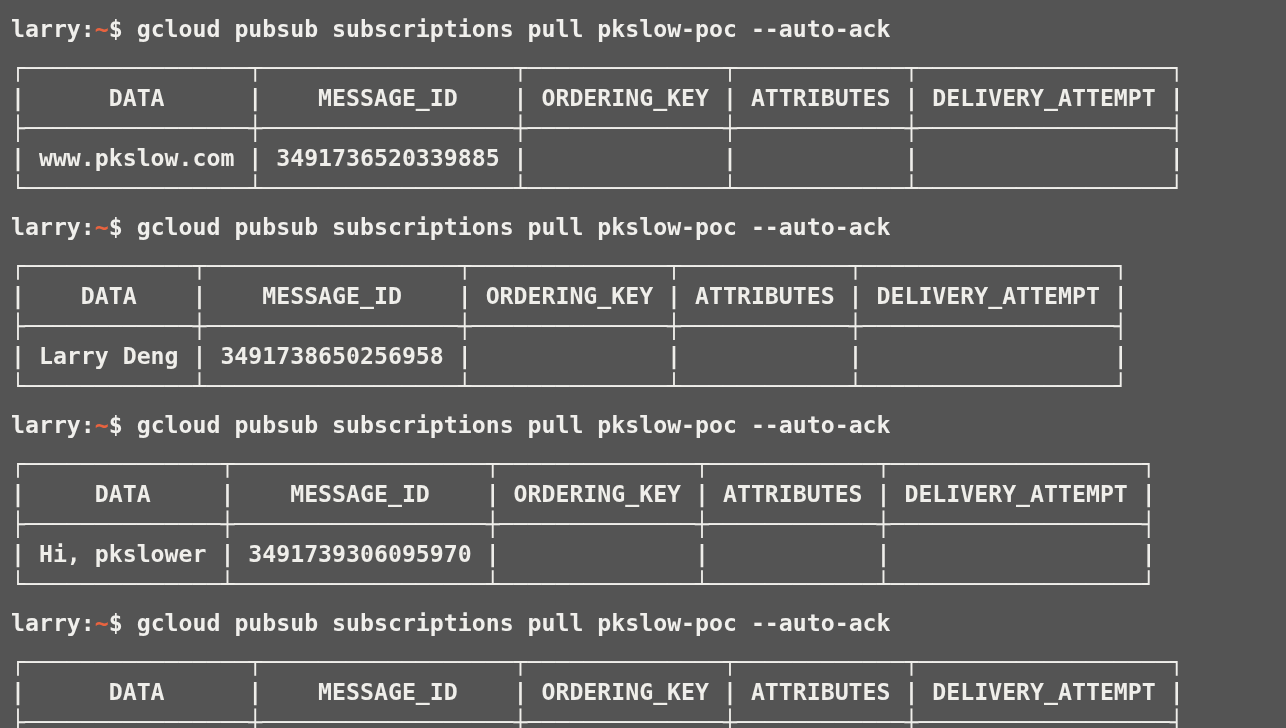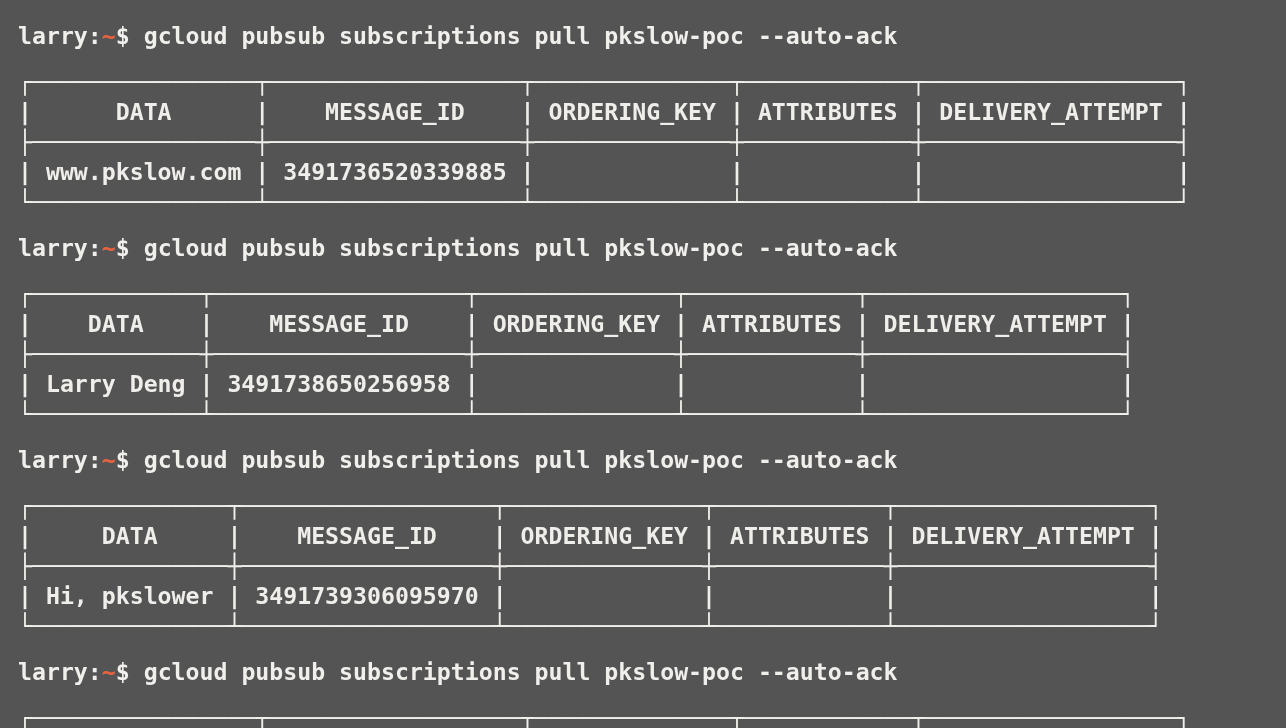--- a/index.html
+++ b/index.html
@@ -14,21 +14,21 @@
     width: 1286px;
     height: 728px;
     padding: 5px 0 0 2px;
     font-family: "DejaVu Sans Mono", "Liberation Mono", monospace;
     font-size: 23.2px;
     font-weight: 700;
     color: #f0efec;
     letter-spacing: 0;
   }
   pre.line {
-    margin: 16px;
+    margin: 9px;
     padding: 0;
     white-space: pre;
     line-height: 30px;
     font-family: inherit;
     font-size: inherit;
     font-weight: inherit;
   }
   .command-line { height: 30px; }
   .prompt-path { color: #e8633f; }
   .command-text { margin-left: 0.602em; }

